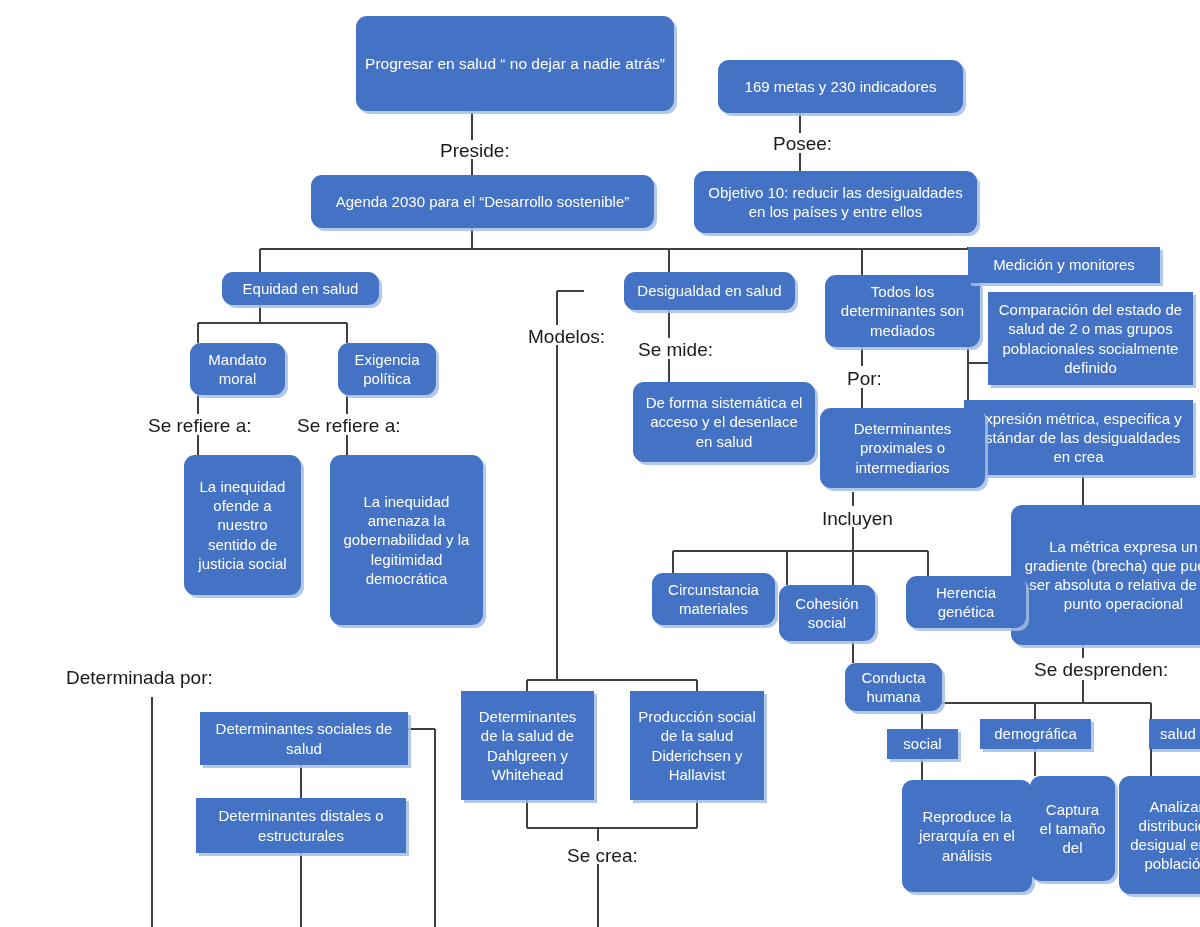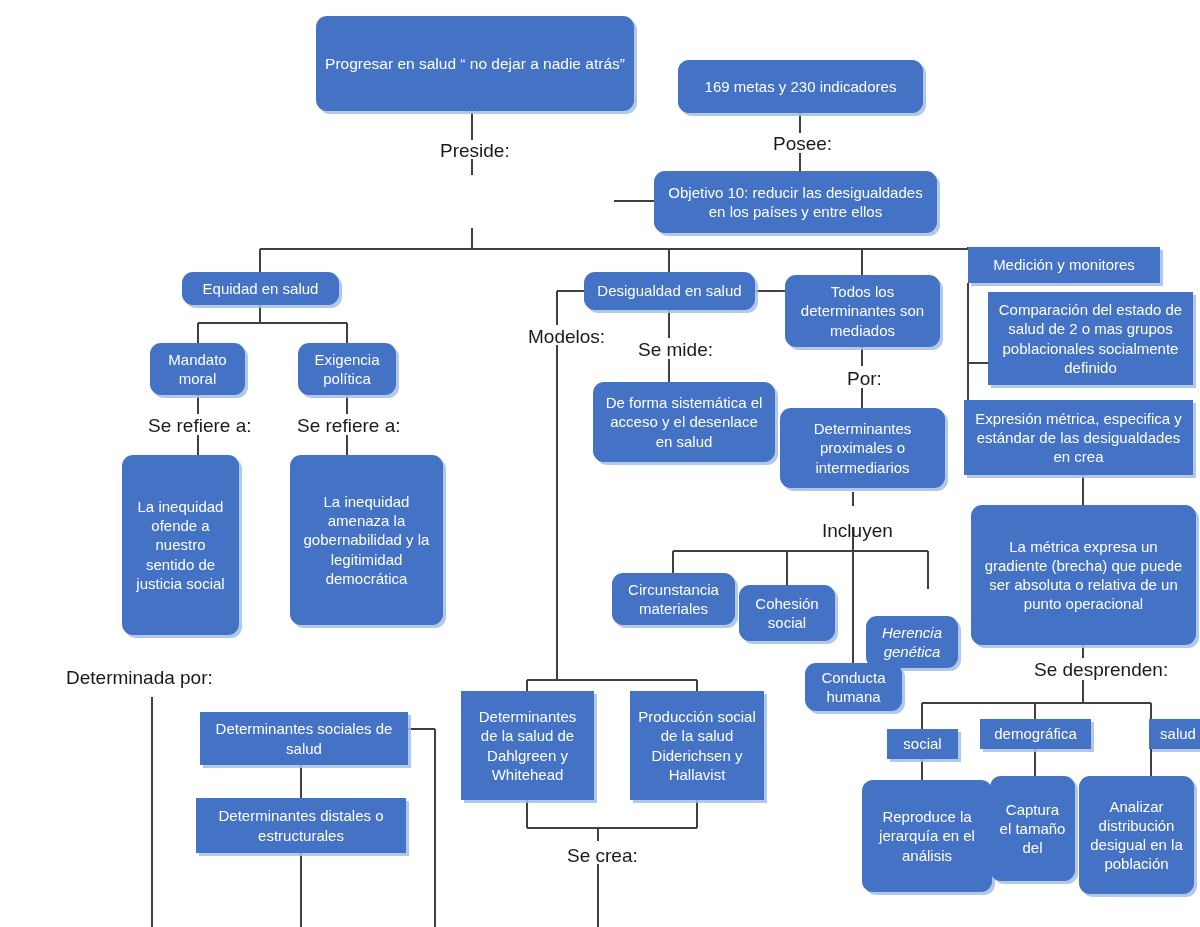--- a/index.html
+++ b/index.html
@@ -31,21 +31,21 @@
     align-items: center;
     justify-content: center;
     text-align: center;
     line-height: 1.28;
     box-sizing: border-box;
     padding: 4px 8px;
     white-space: pre-line;
     font-size: 15px;
     z-index: 3;
   }
-  .node.rounded { border-radius: 11px; }
+  .node.rounded { border-radius: 11px; margin-left: 40px; }
   .node.sq { border-radius: 0px; }
   .node.shadow {
     box-shadow: 3px 3px 0 0 rgba(165,190,228,0.85);
   }
   .label {
     position: absolute;
     color: #1a1a1a;
     font-size: 19px;
     white-space: nowrap;
     z-index: 4;
@@ -142,20 +142,21 @@
       <path d="M527,828 L697,828"></path>
       <path d="M598,828 L598,841"></path>
       <path d="M598,864 L598,927"></path>
     </g>
   </svg>
 
   <div class="node rounded shadow" style="left:316px; top:16px; width:318px; height:95px; font-size:15.5px;">Progresar en salud  “ no dejar a nadie atrás”</div>
 
   <div class="node rounded shadow" style="left:678px; top:60px; width:245px; height:53px;">169 metas y 230 indicadores</div>
 
+  <div class="node rounded shadow" style="left:271px; top:175px; width:343px; height:53px;">Agenda 2030 para el “Desarrollo sostenible”</div>
 
   <div class="node rounded shadow" style="left:654px; top:171px; width:283px; height:62px;">Objetivo 10: reducir las desigualdades en los países y entre ellos</div>
 
   <div class="node rounded shadow" style="left:182px; top:272px; width:157px; height:33px;">Equidad en salud</div>
 
   <div class="node rounded shadow" style="left:584px; top:272px; width:171px; height:38px;">Desigualdad en salud</div>
 
   <div class="node rounded shadow" style="left:785px; top:275px; width:155px; height:72px;">Todos los determinantes son mediados</div>
 
   <div class="node sq shadow" style="left:968px; top:247px; width:192px; height:36px;">Medición y monitores</div>
@@ -165,31 +166,31 @@
   <div class="node sq shadow" style="left:964px; top:400px; width:229px; height:75px;">Expresión métrica, especifica y estándar de las desigualdades en crea</div>
 
   <div class="node rounded shadow" style="left:150px; top:343px; width:95px; height:52px;">Mandato moral</div>
 
   <div class="node rounded shadow" style="left:298px; top:343px; width:98px; height:52px;">Exigencia política</div>
 
   <div class="node rounded shadow" style="left:593px; top:382px; width:182px; height:80px;">De forma sistemática el acceso y el desenlace en salud</div>
 
   <div class="node rounded shadow" style="left:780px; top:408px; width:165px; height:80px;">Determinantes proximales o intermediarios</div>
 
-  <div class="node rounded shadow" style="left:122px; top:455px; width:117px; height:180px;">La inequidad ofende a nuestro sentido de justicia social</div>
+  <div class="node rounded shadow" style="left:144px; top:455px; width:117px; height:140px;">La inequidad ofende a nuestro sentido de justicia social</div>
 
   <div class="node rounded shadow" style="left:290px; top:455px; width:153px; height:170px;">La inequidad amenaza la gobernabilidad y la legitimidad democrática</div>
 
   <div class="node rounded shadow" style="left:971px; top:505px; width:225px; height:140px;">La métrica expresa un gradiente (brecha) que puede ser absoluta o relativa de un punto operacional</div>
 
   <div class="node rounded shadow" style="left:612px; top:573px; width:123px; height:52px;">Circunstancia materiales</div>
 
   <div class="node rounded shadow" style="left:739px; top:585px; width:96px; height:56px;">Cohesión social</div>
 
-  <div class="node rounded shadow" style="left:866px; top:616px; width:92px; height:52px;font-style:italic;">Herencia genética</div>
+  <div class="node rounded shadow" style="left:866px; top:576px; width:120px; height:52px;">Herencia genética</div>
 
   <div class="node rounded shadow" style="left:805px; top:663px; width:97px; height:48px;">Conducta humana</div>
 
   <div class="node sq shadow" style="left:200px; top:712px; width:208px; height:53px;">Determinantes sociales de salud</div>
 
   <div class="node sq shadow" style="left:196px; top:798px; width:210px; height:55px;">Determinantes distales o estructurales</div>
 
   <div class="node sq shadow" style="left:461px; top:691px; width:133px; height:109px;">Determinantes de la salud de Dahlgreen y Whitehead</div>
 
   <div class="node sq shadow" style="left:630px; top:691px; width:134px; height:109px;">Producción social de la salud Diderichsen y Hallavist</div>
@@ -213,21 +214,21 @@
   <div class="label" style="left:528px; top:326px;">Modelos:</div>
 
   <div class="label" style="left:638px; top:339px;">Se mide:</div>
 
   <div class="label" style="left:847px; top:368px;">Por:</div>
 
   <div class="label" style="left:148px; top:415px;">Se refiere a:</div>
 
   <div class="label" style="left:297px; top:415px;">Se refiere a:</div>
 
-  <div class="label" style="left:822px; top:508px;margin-top:12px;">Incluyen</div>
+  <div class="label" style="left:822px; top:508px;">Incluyen</div>
 
   <div class="label" style="left:1034px; top:659px;">Se desprenden:</div>
 
   <div class="label" style="left:66px; top:667px;">Determinada por:</div>
 
   <div class="label" style="left:567px; top:845px;">Se crea:</div>
 
 </div>
 
 </body></html>

